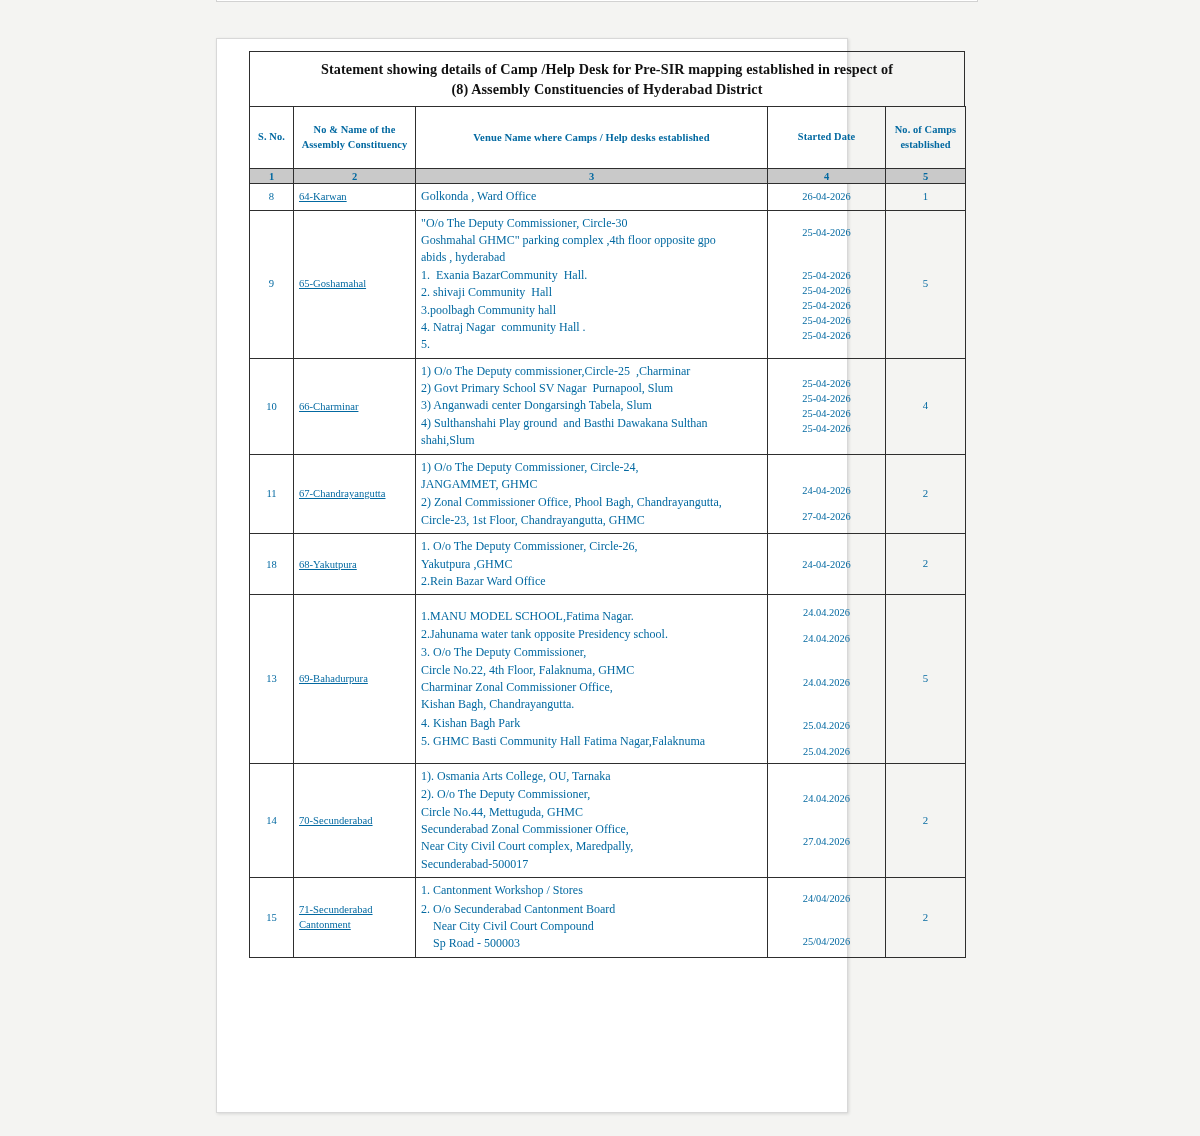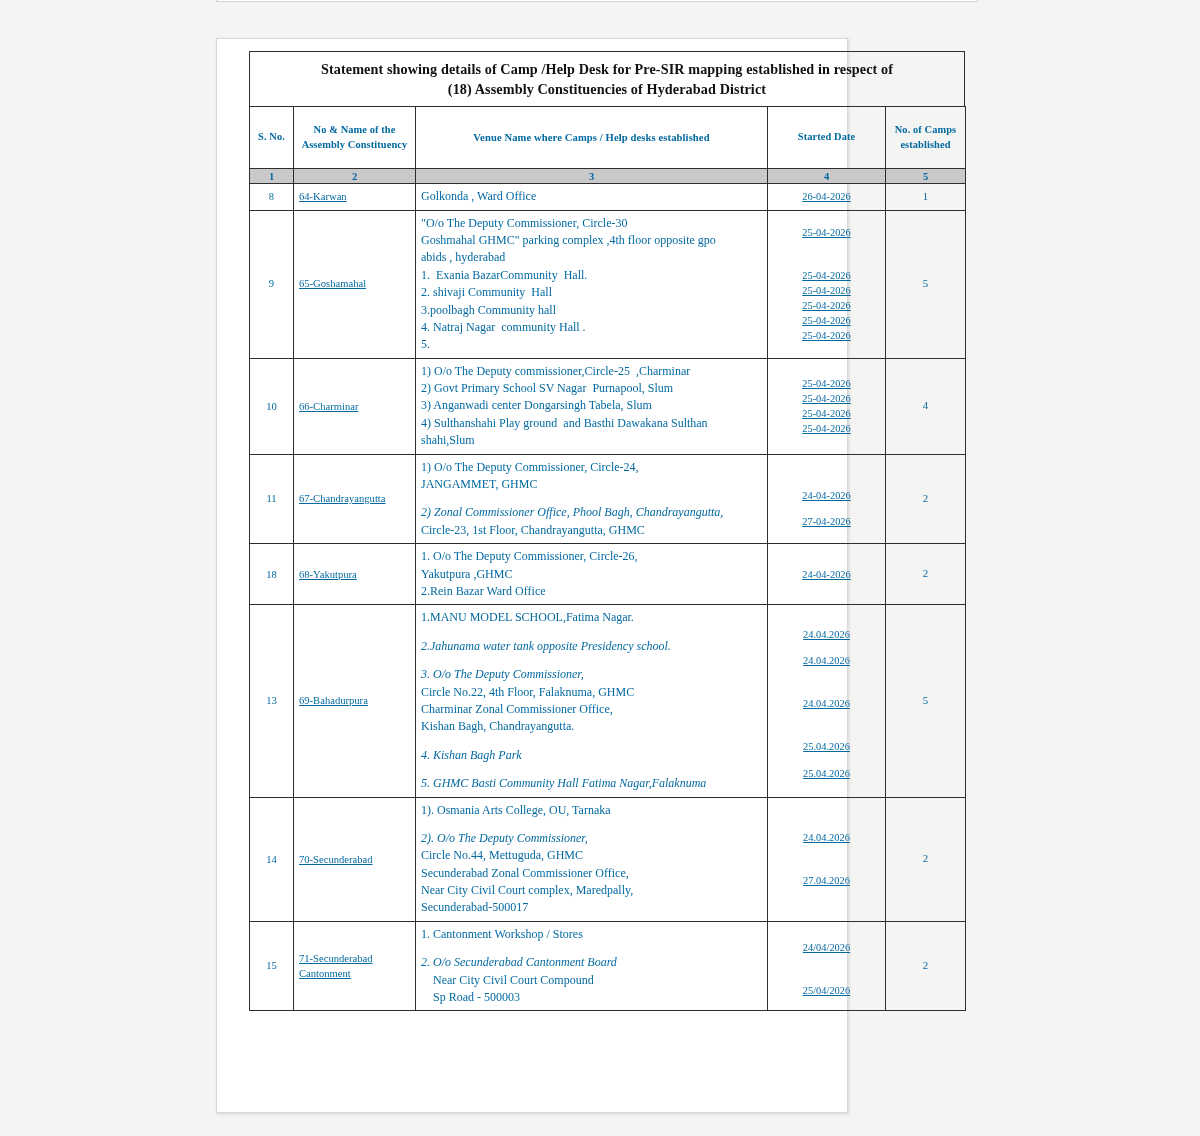--- a/index.html
+++ b/index.html
@@ -101,39 +101,39 @@
     line-height: 1.45;
   }
   td.c-sno   { text-align: center; font-size: 10.6px; }
   td.c-name  { text-align: left; font-size: 10.6px; padding-left: 6px; text-decoration: underline; }
   td.c-venue { text-align: left; vertical-align: top; padding-top: 6px; padding-left: 7px; }
   td.c-date  { text-align: center; vertical-align: top; padding-top: 6px; font-size: 10.4px; }
   td.c-date.mid { vertical-align: middle; padding-top: 4px; }
   td.c-count { text-align: center; font-size: 10.8px; }
 
   .vline { display: block; white-space: pre-wrap; }
-  .vline.gap { margin-top: 11px; font-style: italic; }
-
-  .dline { display: block; text-decoration: underline; }
+  .vline.gap { margin-top: 1px; }
+
+  .dline { display: block; }
   .dline.gap { margin-top: 11px; }
   .dline.gap-lg { margin-top: 20px; }
   .dline.gap-xl { margin-top: 28px; }
   .dline.gap-sm { margin-top: 6px; }
 </style>
 </head>
 <body>
 
 <div class="top-strip"></div>
 
 <div class="page-sheet">
   <div class="doc-body">
 
     <div class="title-box">
       <div class="title-line">Statement showing details of Camp /Help Desk for Pre-SIR mapping established in respect of</div>
-      <div class="title-line">(18) Assembly Constituencies of Hyderabad District</div>
+      <div class="title-line">(8) Assembly Constituencies of Hyderabad District</div>
     </div>
 
     <table class="camp-table">
       <colgroup>
         <col class="col-sno">
           <col class="col-name">
           <col class="col-venue">
           <col class="col-date">
           <col class="col-count">
       </colgroup>

